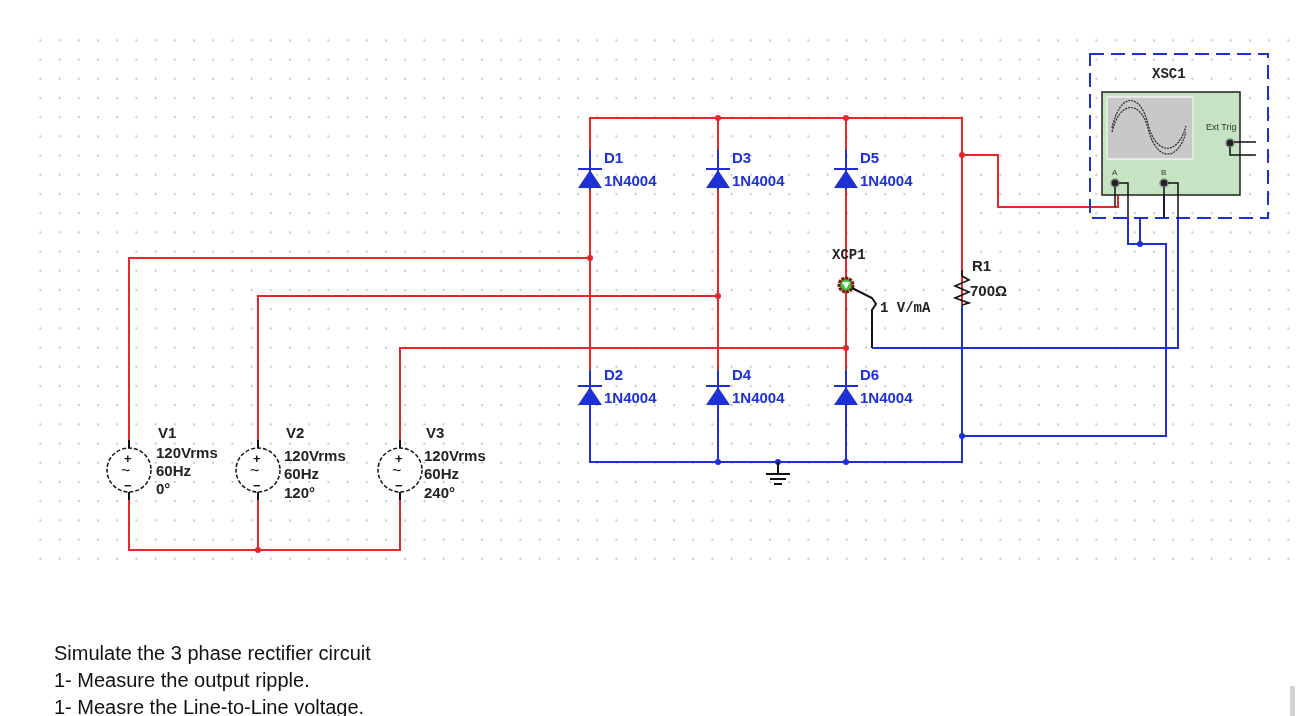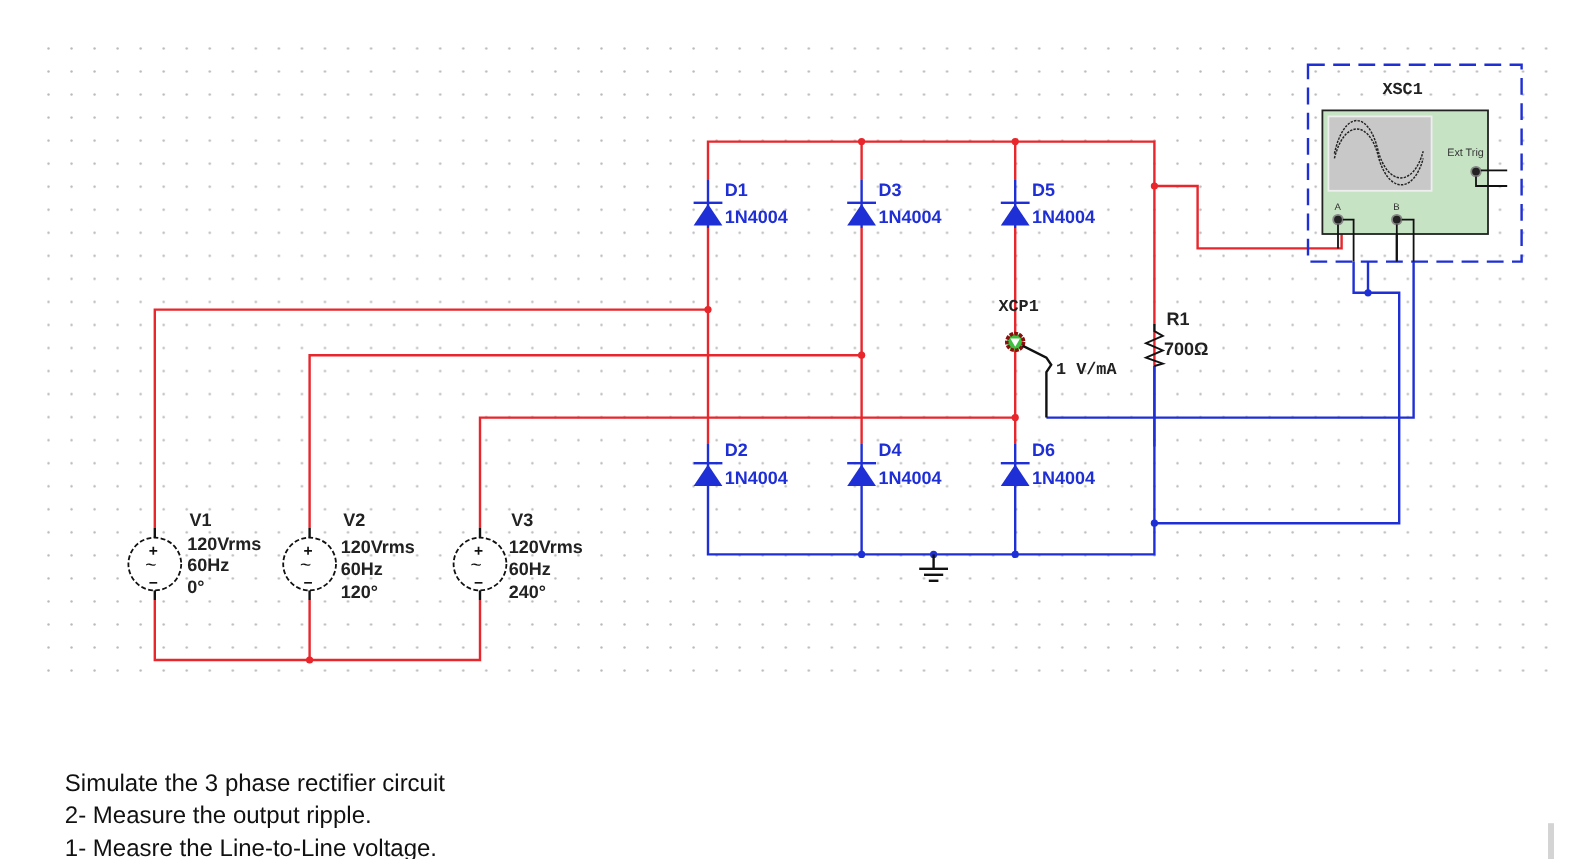--- a/index.html
+++ b/index.html
@@ -187,16 +187,16 @@
     <circle cx="1164" cy="183" r="4" fill="#222" stroke="#888" stroke-width="1.5"></circle>
     <polyline points="1115,187 1115,207" stroke="#111" stroke-width="1.5" fill="none"></polyline>
     <polyline points="1119,183 1128,183 1128,218" stroke="#111" stroke-width="1.5" fill="none"></polyline>
     <polyline points="1164,187 1164,218" stroke="#111" stroke-width="1.5" fill="none"></polyline>
     <polyline points="1168,183 1178,183 1178,218" stroke="#111" stroke-width="1.5" fill="none"></polyline>
   </g>
 </svg>
 
 <div id="task">
   <div>Simulate the 3 phase rectifier circuit</div>
-  <div>2- Measure the output ripple.</div>
+  <div>1- Measure the output ripple.</div>
   <div>1- Measre the Line-to-Line voltage.</div>
 </div>
 <div id="scrollbar"></div>
 
 </body></html>

